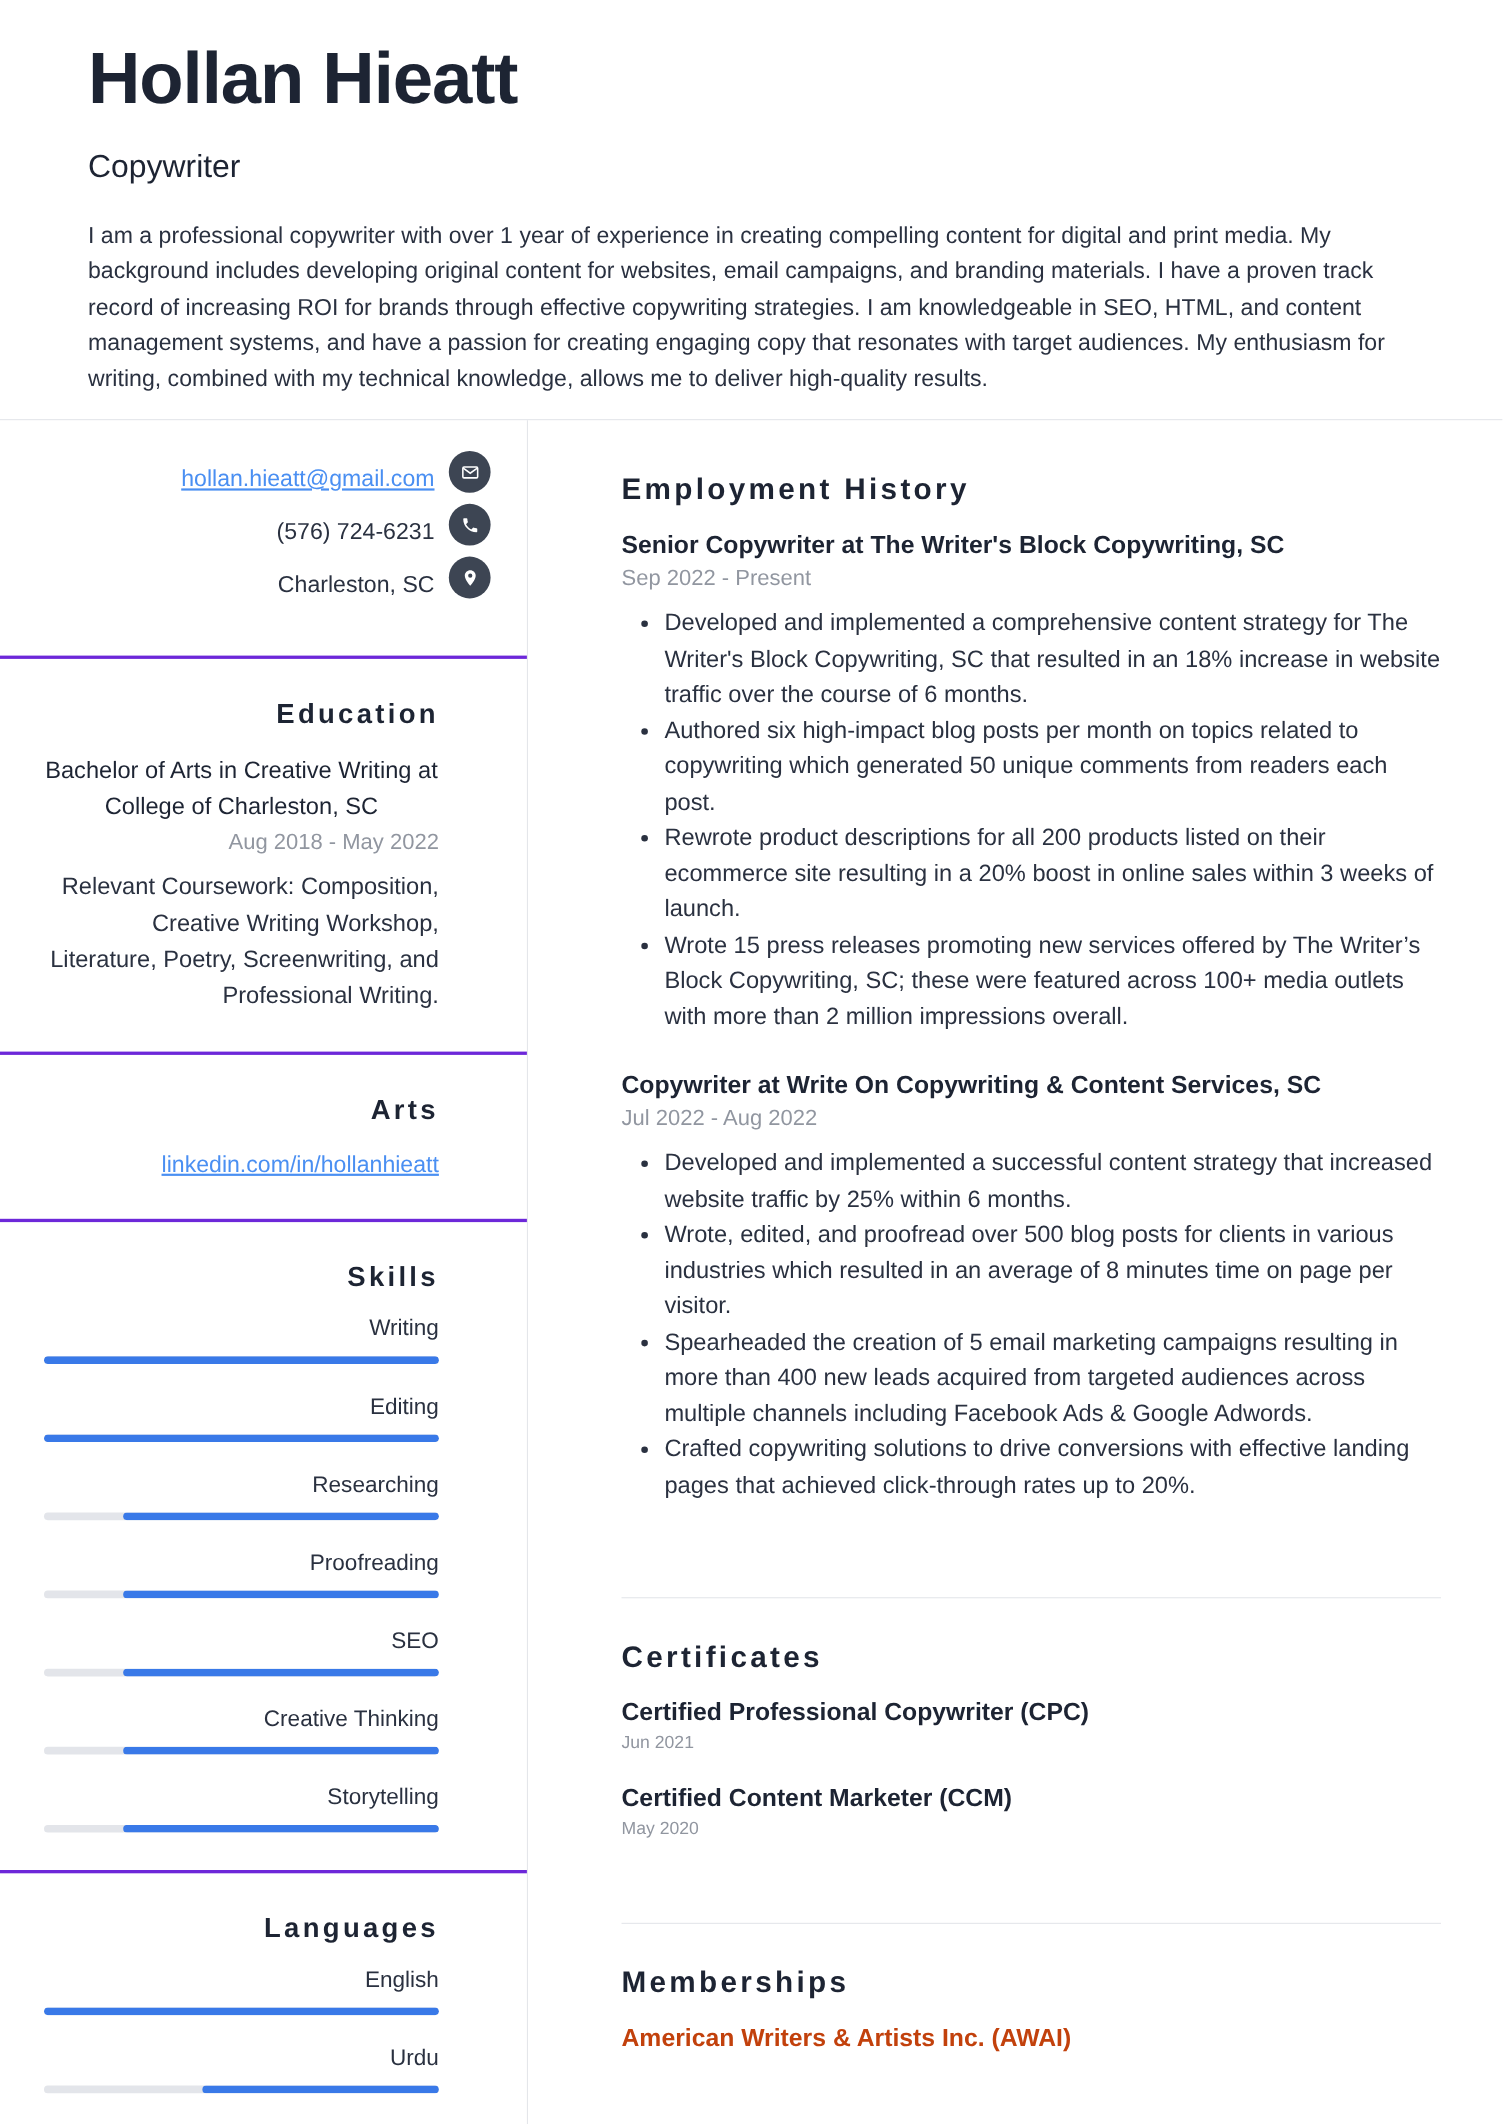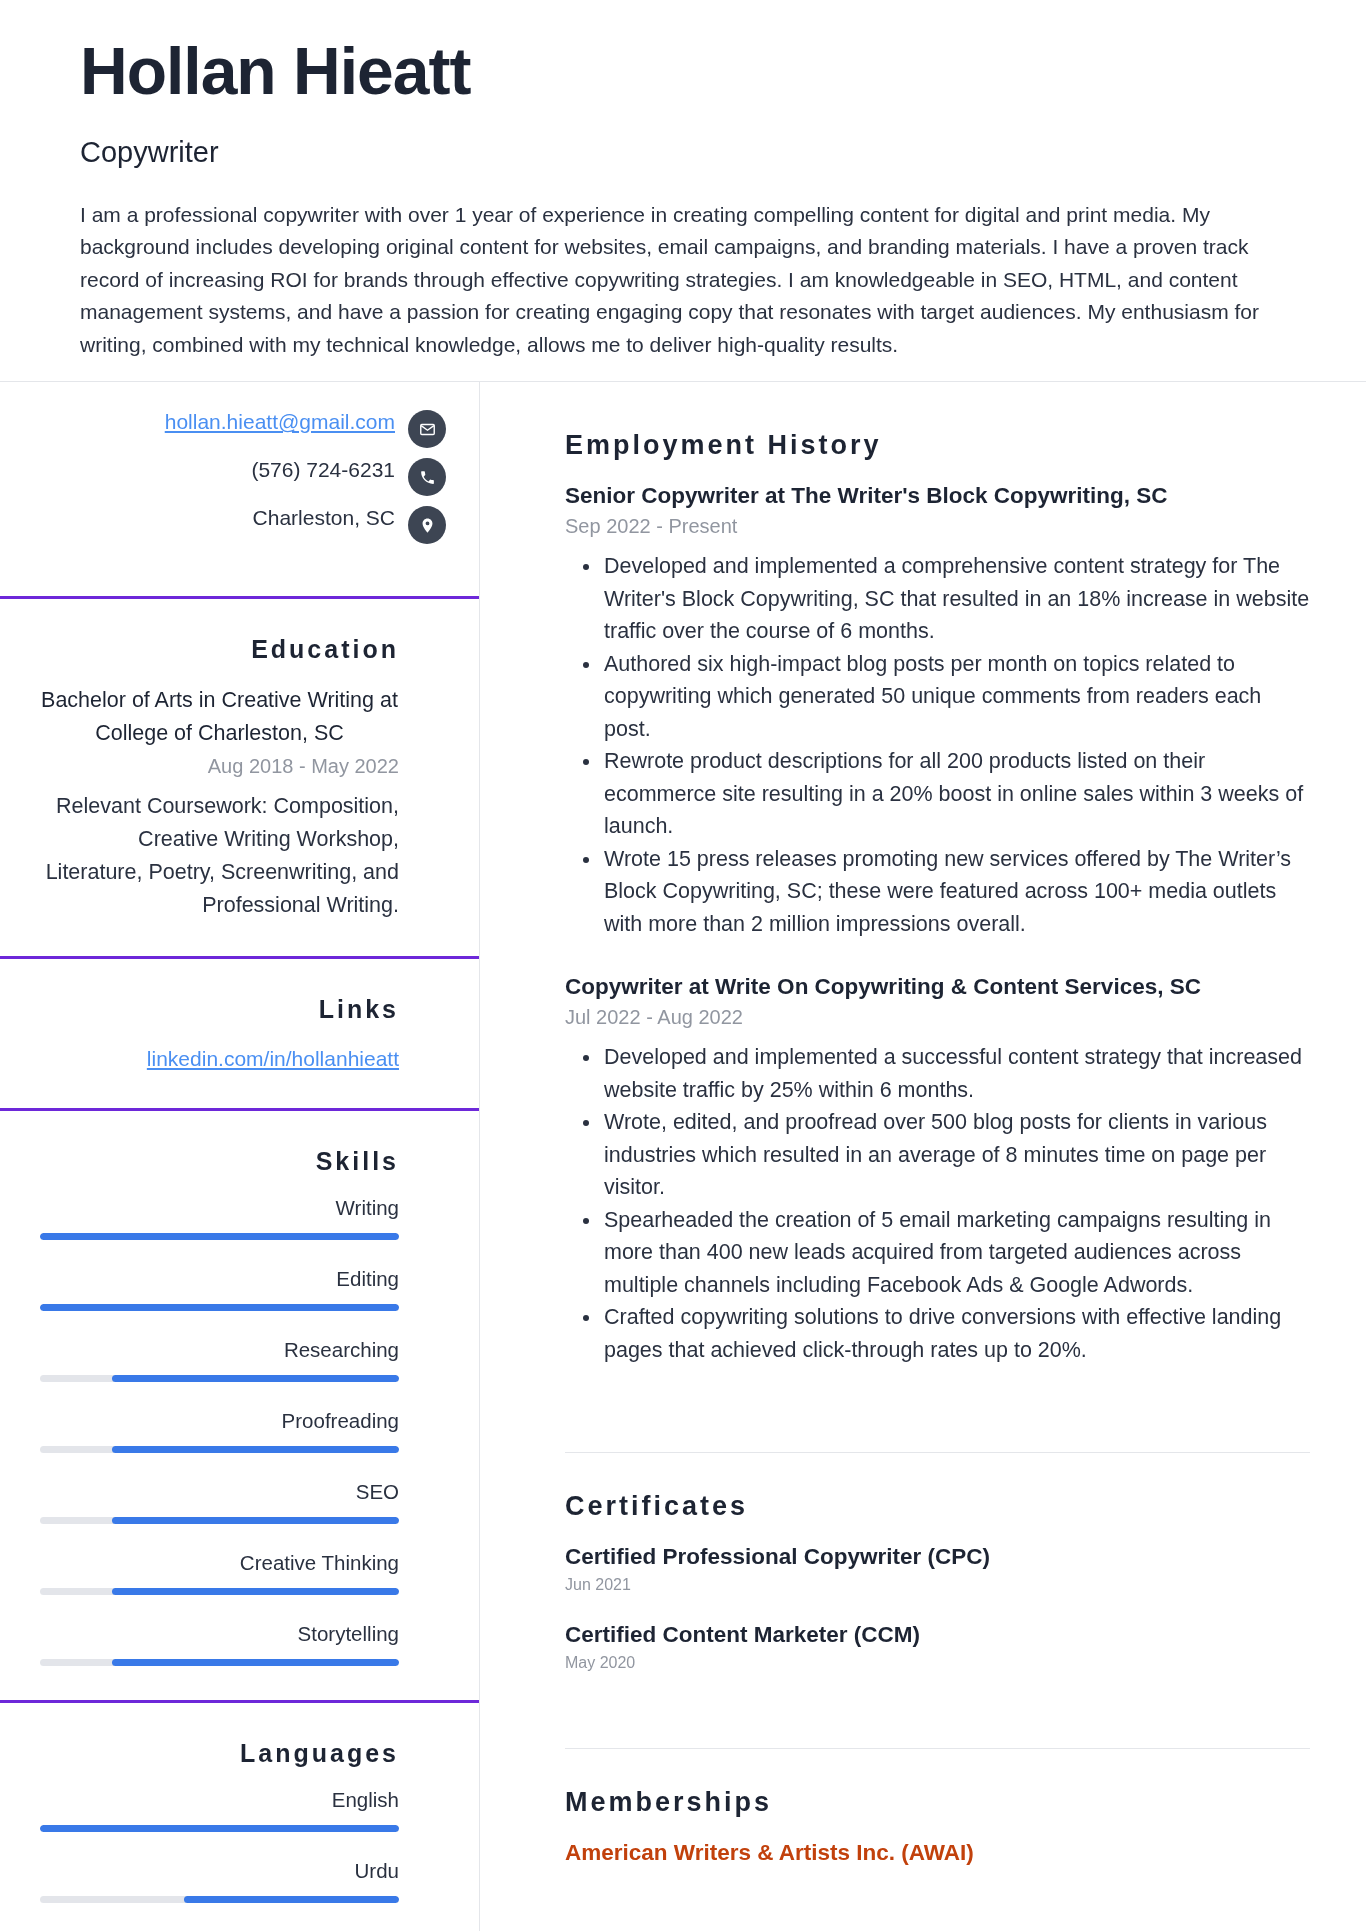--- a/index.html
+++ b/index.html
@@ -23,21 +23,21 @@
   .top-divider { border: none; border-top: 1px solid #e4e6ea; margin-top: 20px; }
   
   .columns { display: flex; align-items: stretch; min-height: 1524px; }
   .sidebar {
     width: 480px; flex: 0 0 480px;
     border-right: 1px solid #e4e6ea;
     text-align: right;
   }
   .contact-section { padding: 28px 33px 42px 40px; }
   .contact-row {
-    display: flex; justify-content: flex-end; align-items: flex-start;
+    display: flex; justify-content: flex-end; align-items: flex-end;
     gap: 13px; margin-bottom: 10px; font-size: 21px; min-height: 38px;
   }
   .contact-row a { color: #4a8ff2; }
   .icon-circle {
     width: 38px; height: 38px; border-radius: 50%;
     background: #3d4553; flex: 0 0 38px;
     display: flex; align-items: center; justify-content: center;
   }
   .icon-circle svg { width: 17px; height: 17px; display: block; }
   .sb-section { border-top: 3px solid #6d28d9; padding: 36px 80px 34px 40px; }
@@ -124,21 +124,21 @@
     </div>
 
     <div class="sb-section">
       <div class="sb-heading">Education</div>
       <div class="edu-degree">Bachelor of Arts in Creative Writing at College of Charleston, SC</div>
       <div class="edu-dates muted">Aug 2018 - May 2022</div>
       <div class="edu-coursework">Relevant Coursework: Composition, Creative Writing Workshop, Literature, Poetry, Screenwriting, and Professional Writing.</div>
     </div>
 
     <div class="sb-section">
-      <div class="sb-heading">Links</div>
+      <div class="sb-heading">Arts</div>
       <div class="link-item">
         <a href="#">linkedin.com/in/hollanhieatt</a>
       </div>
     </div>
 
     <div class="sb-section">
       <div class="sb-heading">Skills</div>
 
       <div class="meter-item">
         <div class="meter-label">Writing</div>

